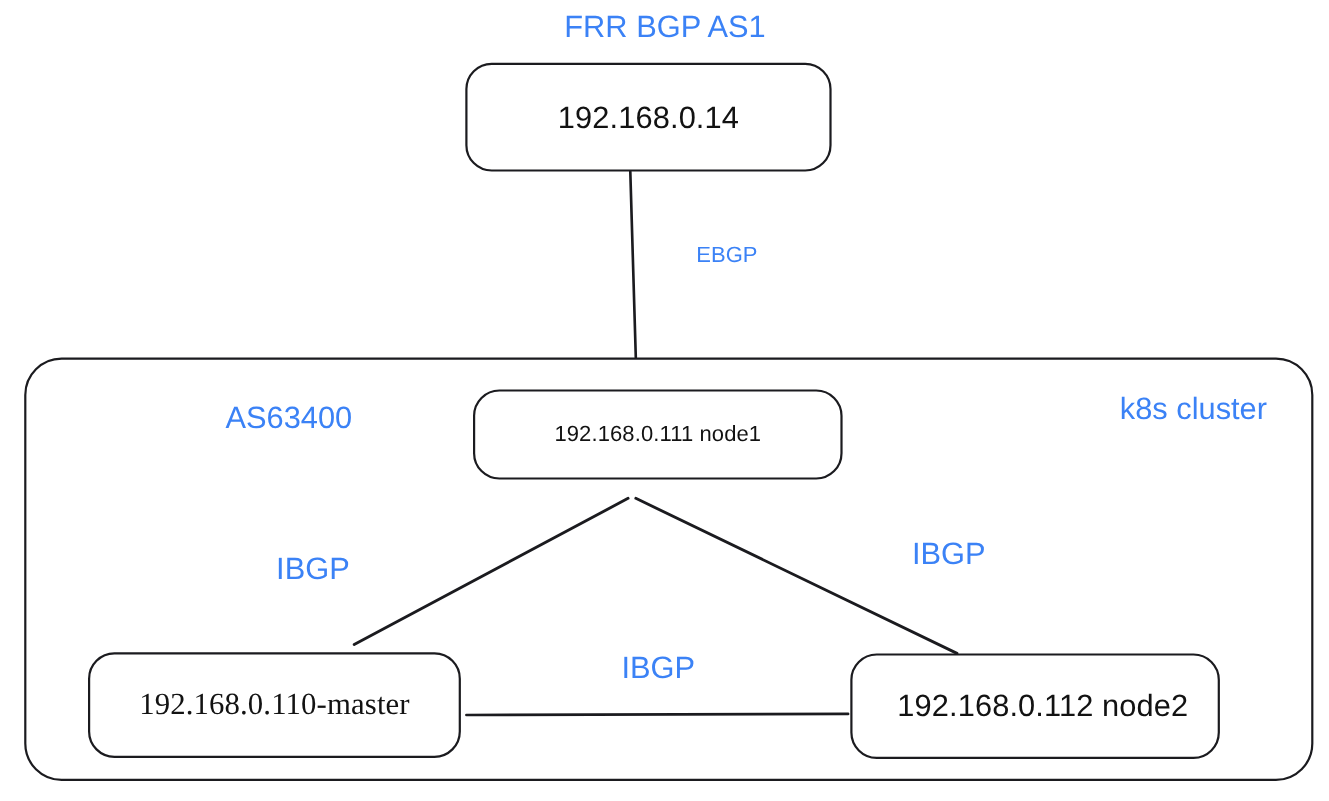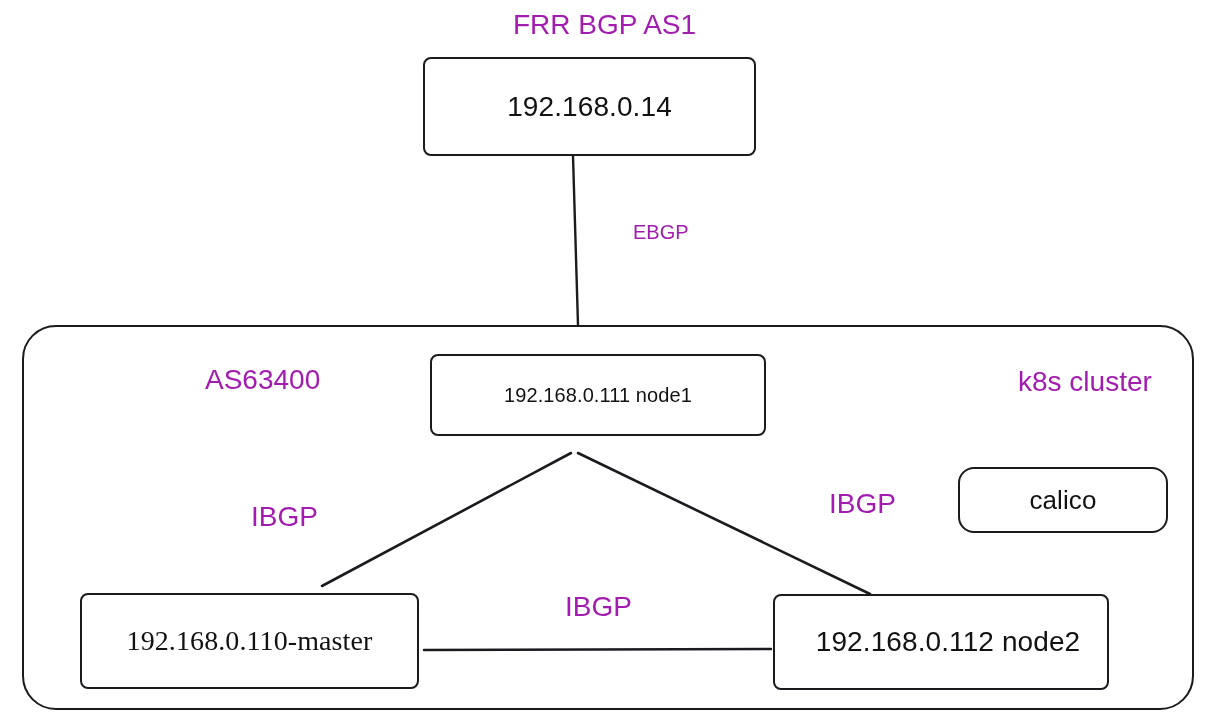--- a/index.html
+++ b/index.html
@@ -23,21 +23,21 @@
     left: 0;
     top: 0;
     width: 1208px;
     height: 728px;
     pointer-events: none;
   }
   .node {
     position: absolute;
     box-sizing: border-box;
     border: 2px solid #1b1b1f;
-    border-radius: 8px;
+    border-radius: 24px;
     background: #ffffff;
     display: flex;
     align-items: center;
     justify-content: center;
     color: #121212;
     letter-spacing: 0.1px;
     z-index: 3;
   }
   .node .node-label {
     white-space: nowrap;
@@ -46,39 +46,39 @@
   .group-box {
     position: absolute;
     box-sizing: border-box;
     border: 2px solid #1b1b1f;
     border-radius: 34px;
     background: transparent;
     z-index: 1;
   }
   .free-label {
     position: absolute;
-    color: #a21caf;
+    color: #3b82f6;
     white-space: nowrap;
     line-height: 1;
     z-index: 4;
   }
 
   
   #node-frr     { left: 423px; top: 57px;  width: 333px; height: 99px;  font-size: 28px; }
   #node-node1   { left: 430px; top: 354px; width: 336px; height: 82px;  font-size: 20px; }
   #node-master  { left: 80px;  top: 593px; width: 339px; height: 96px;  font-size: 28px; font-family: Liberation Serif, serif; }
   #node-node2   { left: 773px; top: 594px; width: 336px; height: 96px;  font-size: 28px; padding-left: 14px; }
   #node-calico  { left: 958px; top: 467px; width: 210px; height: 66px;  font-size: 26px; border-radius: 16px; }
 
   #cluster-box  { left: 22px;  top: 325px; width: 1172px; height: 385px; }
 
   #label-title      { left: 513px; top: 11px;  font-size: 28px; }
   #label-ebgp       { left: 633px; top: 222px; font-size: 20px; }
   #label-as         { left: 205px; top: 366px; font-size: 28px; text-align: right; }
-  #label-k8s        { left: 1018px; top: 358px; font-size: 28px; margin-top: 10px; }
+  #label-k8s        { left: 1018px; top: 358px; font-size: 28px; }
   #label-ibgp-left  { left: 251px; top: 503px; font-size: 28px; }
   #label-ibgp-right { left: 829px; top: 490px; font-size: 28px; }
   #label-ibgp-mid   { left: 565px; top: 593px; font-size: 28px; }
 </style>
 </head>
 <body>
 
 <div id="canvas">
 
   <svg id="edges" viewBox="0 0 1208 728" width="1208" height="728" xmlns="http://www.w3.org/2000/svg">
@@ -103,23 +103,20 @@
   <div class="group-box" id="cluster-box"></div>
 
   <div class="free-label" id="label-as">AS63400</div>
 
   <div class="free-label" id="label-k8s">k8s cluster</div>
 
   <div class="node" id="node-node1">
     <span class="node-label">192.168.0.111 node1</span>
   </div>
 
-  <div class="node" id="node-calico">
-    <span class="node-label">calico</span>
-  </div>
 
   <div class="free-label" id="label-ibgp-left">IBGP</div>
 
   <div class="free-label" id="label-ibgp-right">IBGP</div>
 
   <div class="free-label" id="label-ibgp-mid">IBGP</div>
 
   <div class="node" id="node-master">
     <span class="node-label">192.168.0.110-master</span>
   </div>

